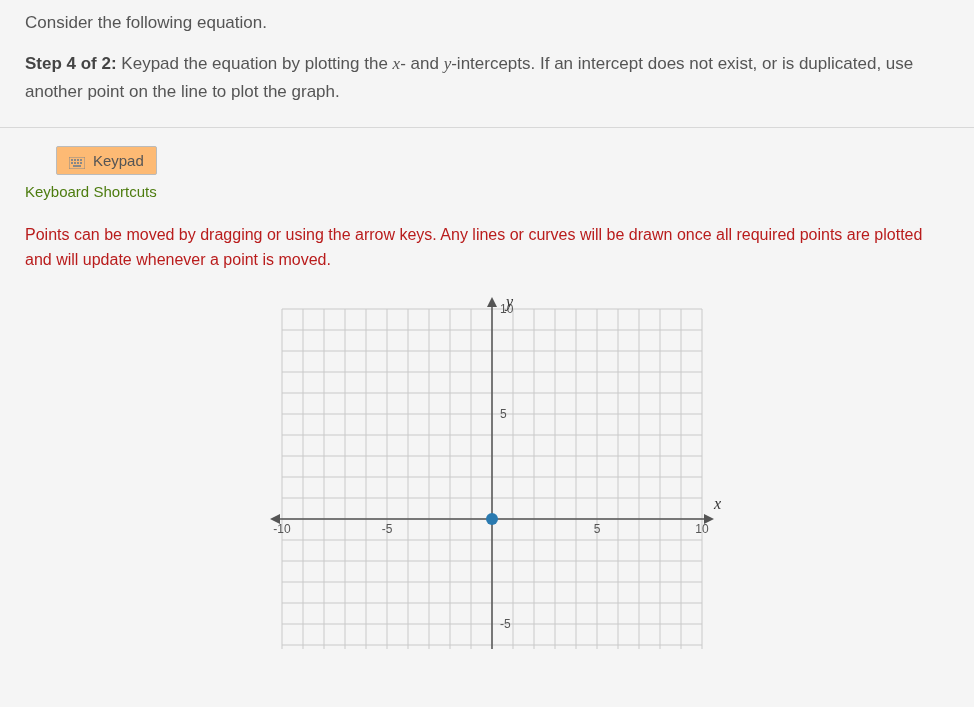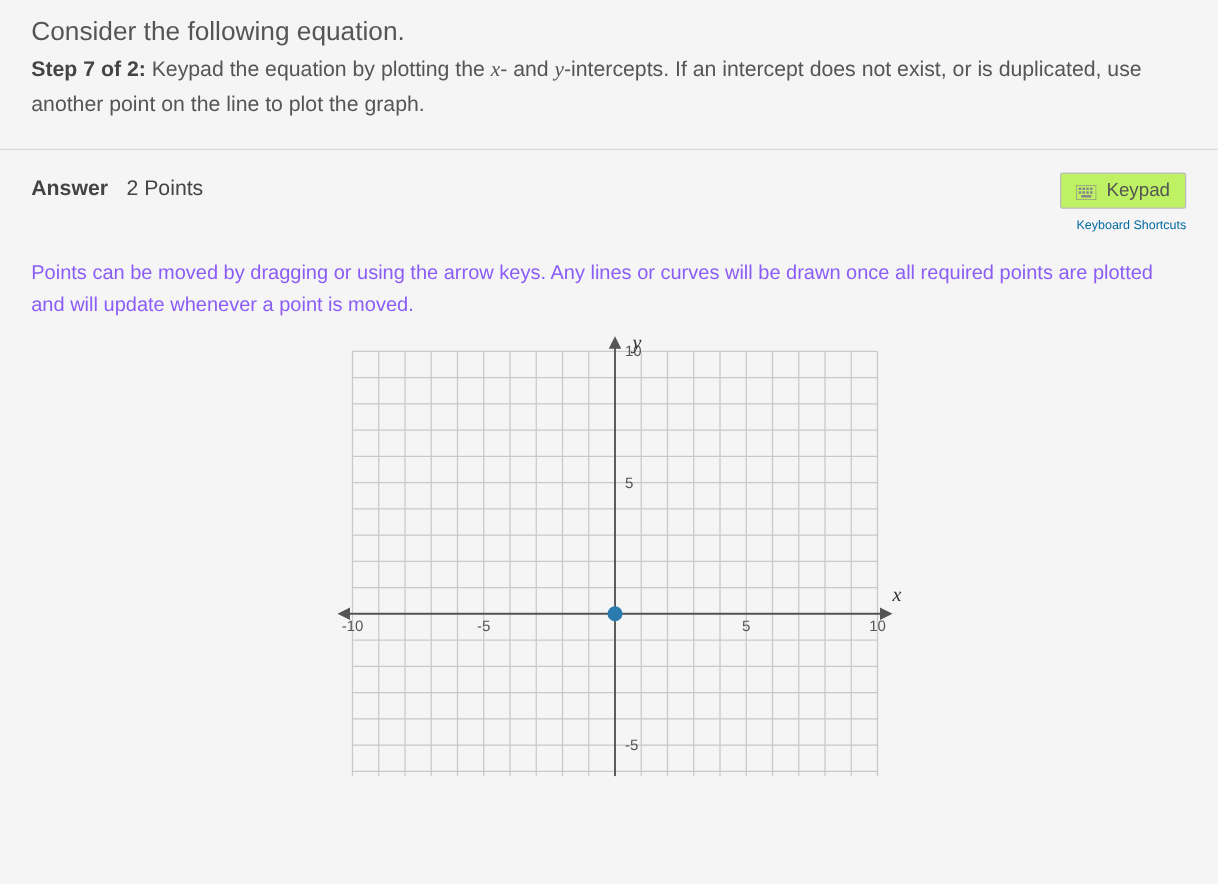--- a/index.html
+++ b/index.html
@@ -10,21 +10,22 @@
       height: 707px;
       color: #444;
       font-size: 16px;
       line-height: 1.5;
     }
     .prompt-section {
       padding: 10px 25px 20px 25px;
     }
     .prompt-intro {
       color: #555;
-      font-size: 21px;
+      font-size: 17px;
+      margin-bottom: 14px;
     }
     .equation {
       text-align: center;
       font-family: "Times New Roman", serif;
       font-size: 19px;
       color: #333;
       margin: 10px 0 18px 0;
     }
     .step-text {
       color: #555;
@@ -54,71 +55,67 @@
       display: flex;
       flex-direction: column;
       align-items: flex-end;
       gap: 6px;
     }
     .keypad-btn {
       display: inline-flex;
       align-items: center;
       gap: 8px;
       border: 1px solid #bbb;
-      background: #bef264;
+      background: #fdba74;
       padding: 5px 12px;
       font-size: 15px;
       color: #555;
       border-radius: 2px;
       cursor: pointer;
     }
     .keypad-icon {
       width: 16px; height: 12px;
       display: inline-block;
     }
     .kbd-shortcuts {
-      color: #0369a1;
-      font-size: 10px;
+      color: #4d7c0f;
+      font-size: 15px;
       cursor: pointer;
     }
     .hint-text {
-      color: #8b5cf6;
+      color: #b91c1c;
       font-size: 16px;
       line-height: 1.6;
-      margin-bottom: 4px;
+      margin-bottom: 16px;
     }
     .graph-wrap {
       display: flex;
       justify-content: center;
     }
     svg.graph { display: block; }
     .grid-line { stroke: #c9c9c9; stroke-width: 1; }
     .axis-line { stroke: #555; stroke-width: 1.5; }
     .tick-label { font-family: Arial, sans-serif; font-size: 12px; fill: #555; }
     .axis-label { font-family: "Times New Roman", serif; font-style: italic; font-size: 16px; fill: #333; }
     .origin-point { fill: #2a7ab0; }
   </style>
 </head>
 <body>
 
 <div class="prompt-section">
   <p class="prompt-intro">Consider the following equation.</p>
   <p class="step-text">
-    <span class="bold">Step 7 of 2:</span><span> Keypad the equation by plotting the </span><span class="italic-ser">x</span><span>- and </span><span class="italic-ser">y</span><span>-intercepts.  If an intercept does not exist, or is duplicated, use another point on the line to plot the graph.</span>
+    <span class="bold">Step 4 of 2:</span><span> Keypad the equation by plotting the </span><span class="italic-ser">x</span><span>- and </span><span class="italic-ser">y</span><span>-intercepts.  If an intercept does not exist, or is duplicated, use another point on the line to plot the graph.</span>
   </p>
 </div>
 
 <hr class="divider">
 
 <div class="answer-section">
   <div class="answer-row">
-    <div class="answer-label">
-      <span class="ans">Answer</span>
-      <span>2 Points</span>
-    </div>
     <div class="right-controls">
       <button class="keypad-btn">
         <span class="keypad-icon">
           <svg width="16" height="12" viewBox="0 0 16 12">
             <rect x="0" y="0" width="16" height="12" fill="none" stroke="#888" stroke-width="1"></rect>
             <rect x="2" y="2" width="2" height="2" fill="#888"></rect>
             <rect x="5" y="2" width="2" height="2" fill="#888"></rect>
             <rect x="8" y="2" width="2" height="2" fill="#888"></rect>
             <rect x="11" y="2" width="2" height="2" fill="#888"></rect>
             <rect x="2" y="5" width="2" height="2" fill="#888"></rect>

